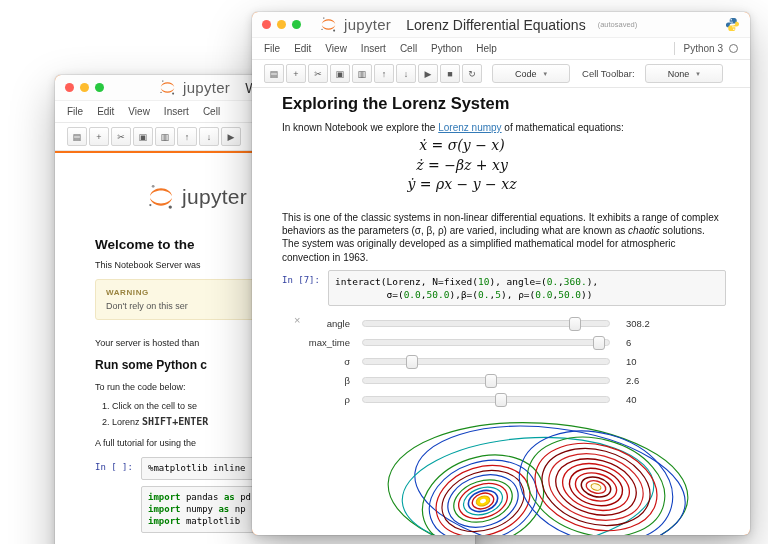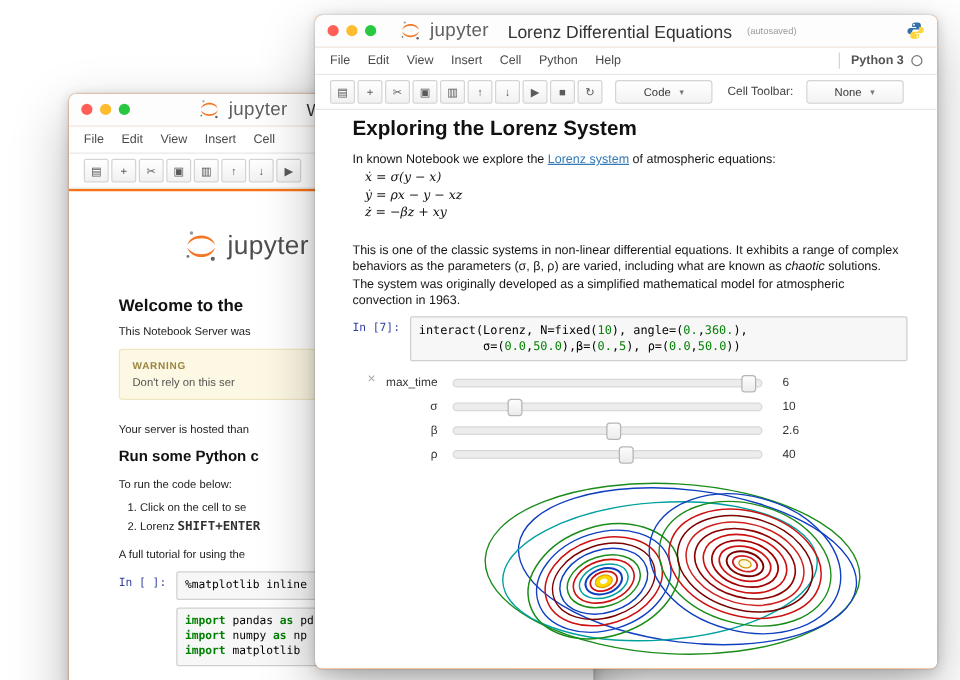--- a/index.html
+++ b/index.html
@@ -21,43 +21,43 @@
   .jlogo { width:17px; height:17px; flex:none; }
   .brand { font-size:15px; color:#5f5f5f; letter-spacing:.3px; }
   .wtitle { font-size:14px; color:#333; margin-left:8px; white-space:nowrap; }
   .autosaved { font-size:7.5px; color:#9a9a9a; margin-left:5px; }
   .pylogo { width:15px; height:15px; margin-left:auto; flex:none; }
 
   .menubar { height:22px; display:flex; align-items:center; gap:14px; padding:0 12px;
              font-size:10px; color:#4a4a4a; border-bottom:1px solid #e9e9e9; background:#fff; }
   .menubar span { white-space:nowrap; cursor:default; }
   .kernelind { margin-left:auto; display:flex; align-items:center; gap:6px; color:#555;
-               border-left:1px solid #d5d5d5; padding-left:9px; height:13px;font-weight:bold; }
+               border-left:1px solid #d5d5d5; padding-left:9px; height:13px; }
   .kcirc { width:9px; height:9px; border:1px solid #777; border-radius:50%; display:inline-block; }
 
   .toolbar { height:28px; display:flex; align-items:center; gap:2px; padding:0 12px;
              border-bottom:1px solid #e7e7e7; background:#fff; }
   .tbtn { width:20px; height:19px; border:1px solid #d4d4d4; border-radius:2px;
           background:linear-gradient(#ffffff,#f1f1f1); font-size:9px; color:#5a5a5a;
           display:flex; align-items:center; justify-content:center; }
   .tsel { height:19px; border:1px solid #d4d4d4; border-radius:3px; background:linear-gradient(#ffffff,#f3f3f3);
           font-size:9px; color:#333; display:flex; align-items:center; gap:7px; padding:0 22px; margin-left:8px; }
   .tsel .caret { font-size:7px; color:#777; }
   .tlabel { font-size:9.5px; color:#444; margin-left:10px; }
 
   .nbcontent { position:absolute; left:0; right:0; bottom:0; background:#fff; overflow:hidden; }
   .front .nbcontent { top:76px; padding:6px 24px 0 30px; }
   .back  .nbcontent { top:78px; padding:26px 10px 0 40px; }
 
   h1.nbh1 { font-size:16.5px; font-weight:bold; color:#111; margin:0 0 8px; }
   p.nbp { font-size:10px; color:#161616; line-height:1.32; }
   .intro { margin:0; }
   .link { color:#337ab7; text-decoration:underline; cursor:pointer; }
-  .eqs { width:340px; text-align:left; font-family:"DejaVu Serif","Liberation Serif",serif;
-         font-style:italic; font-size:10px; line-height:1.4; color:#111; margin:2px 0 0 10px; }
+  .eqs { width:340px; text-align:center; font-family:"DejaVu Serif","Liberation Serif",serif;
+         font-style:italic; font-size:14px; line-height:1.4; color:#111; margin:2px 0 0 10px; }
   .bodyp { width:438px; margin:16px 0 0; }
 
   .cellrow { display:flex; margin-top:6px; }
   .prompt { flex:none; width:46px; text-align:left; font-family:"DejaVu Sans Mono","Liberation Mono",monospace;
             font-size:9px; color:#303f9f; padding-top:5px; white-space:nowrap; }
   .codebox { flex:1; border:1px solid #cfcfcf; background:#f7f7f7; border-radius:2px;
              padding:4px 6px; font-family:"DejaVu Sans Mono","Liberation Mono",monospace;
              font-size:9.5px; line-height:1.37; color:#000; }
   .codeline { white-space:pre; }
   .num { color:#088008; }
@@ -226,36 +226,43 @@
         <span class="caret">▾</span>
       </div>
       <span class="tlabel">Cell Toolbar:</span>
       <div class="tsel">
         <span>None</span>
         <span class="caret">▾</span>
       </div>
     </div>
     <div class="nbcontent">
       <h1 class="nbh1">Exploring the Lorenz System</h1>
-      <p class="nbp intro"><span>In known Notebook we explore the </span><a class="link">Lorenz system</a><span> of atmospheric equations:</span></p>
+      <p class="nbp intro"><span>In known Notebook we explore the </span><a class="link">Lorenz numpy</a><span> of mathematical equations:</span></p>
       <div class="eqs">
         <div>ẋ = σ(y − x)</div>
+        <div>ż = −βz + xy</div>
         <div>ẏ = ρx − y − xz</div>
-        <div>ż = −βz + xy</div>
       </div>
       <p class="nbp bodyp"><span>This is one of the classic systems in non-linear differential equations. It exhibits a range of complex behaviors as the parameters (σ, β, ρ) are varied, including what are known as </span><em>chaotic</em><span> solutions. The system was originally developed as a simplified mathematical model for atmospheric convection in 1963.</span></p>
       <div class="cellrow">
         <div class="prompt">In [7]:</div>
         <div class="codebox">
           <div class="codeline">interact(Lorenz, N=fixed(<span class="num">10</span>), angle=(<span class="num">0.</span>,<span class="num">360.</span>),</div>
           <div class="codeline">         σ=(<span class="num">0.0</span>,<span class="num">50.0</span>),β=(<span class="num">0.</span>,<span class="num">5</span>), ρ=(<span class="num">0.0</span>,<span class="num">50.0</span>))</div>
         </div>
       </div>
       <div class="widgets">
         <span class="wclose">×</span>
+        <div class="wrow">
+          <span class="wlabel">angle</span>
+          <span class="wtrack">
+              <span class="whandle" style="left: 86%;"></span>
+            </span>
+          <span class="wval">308.2</span>
+        </div>
         <div class="wrow">
           <span class="wlabel">max_time</span>
           <span class="wtrack">
               <span class="whandle" style="left: 96%;"></span>
             </span>
           <span class="wval">6</span>
         </div>
         <div class="wrow">
           <span class="wlabel">σ</span>
           <span class="wtrack">

